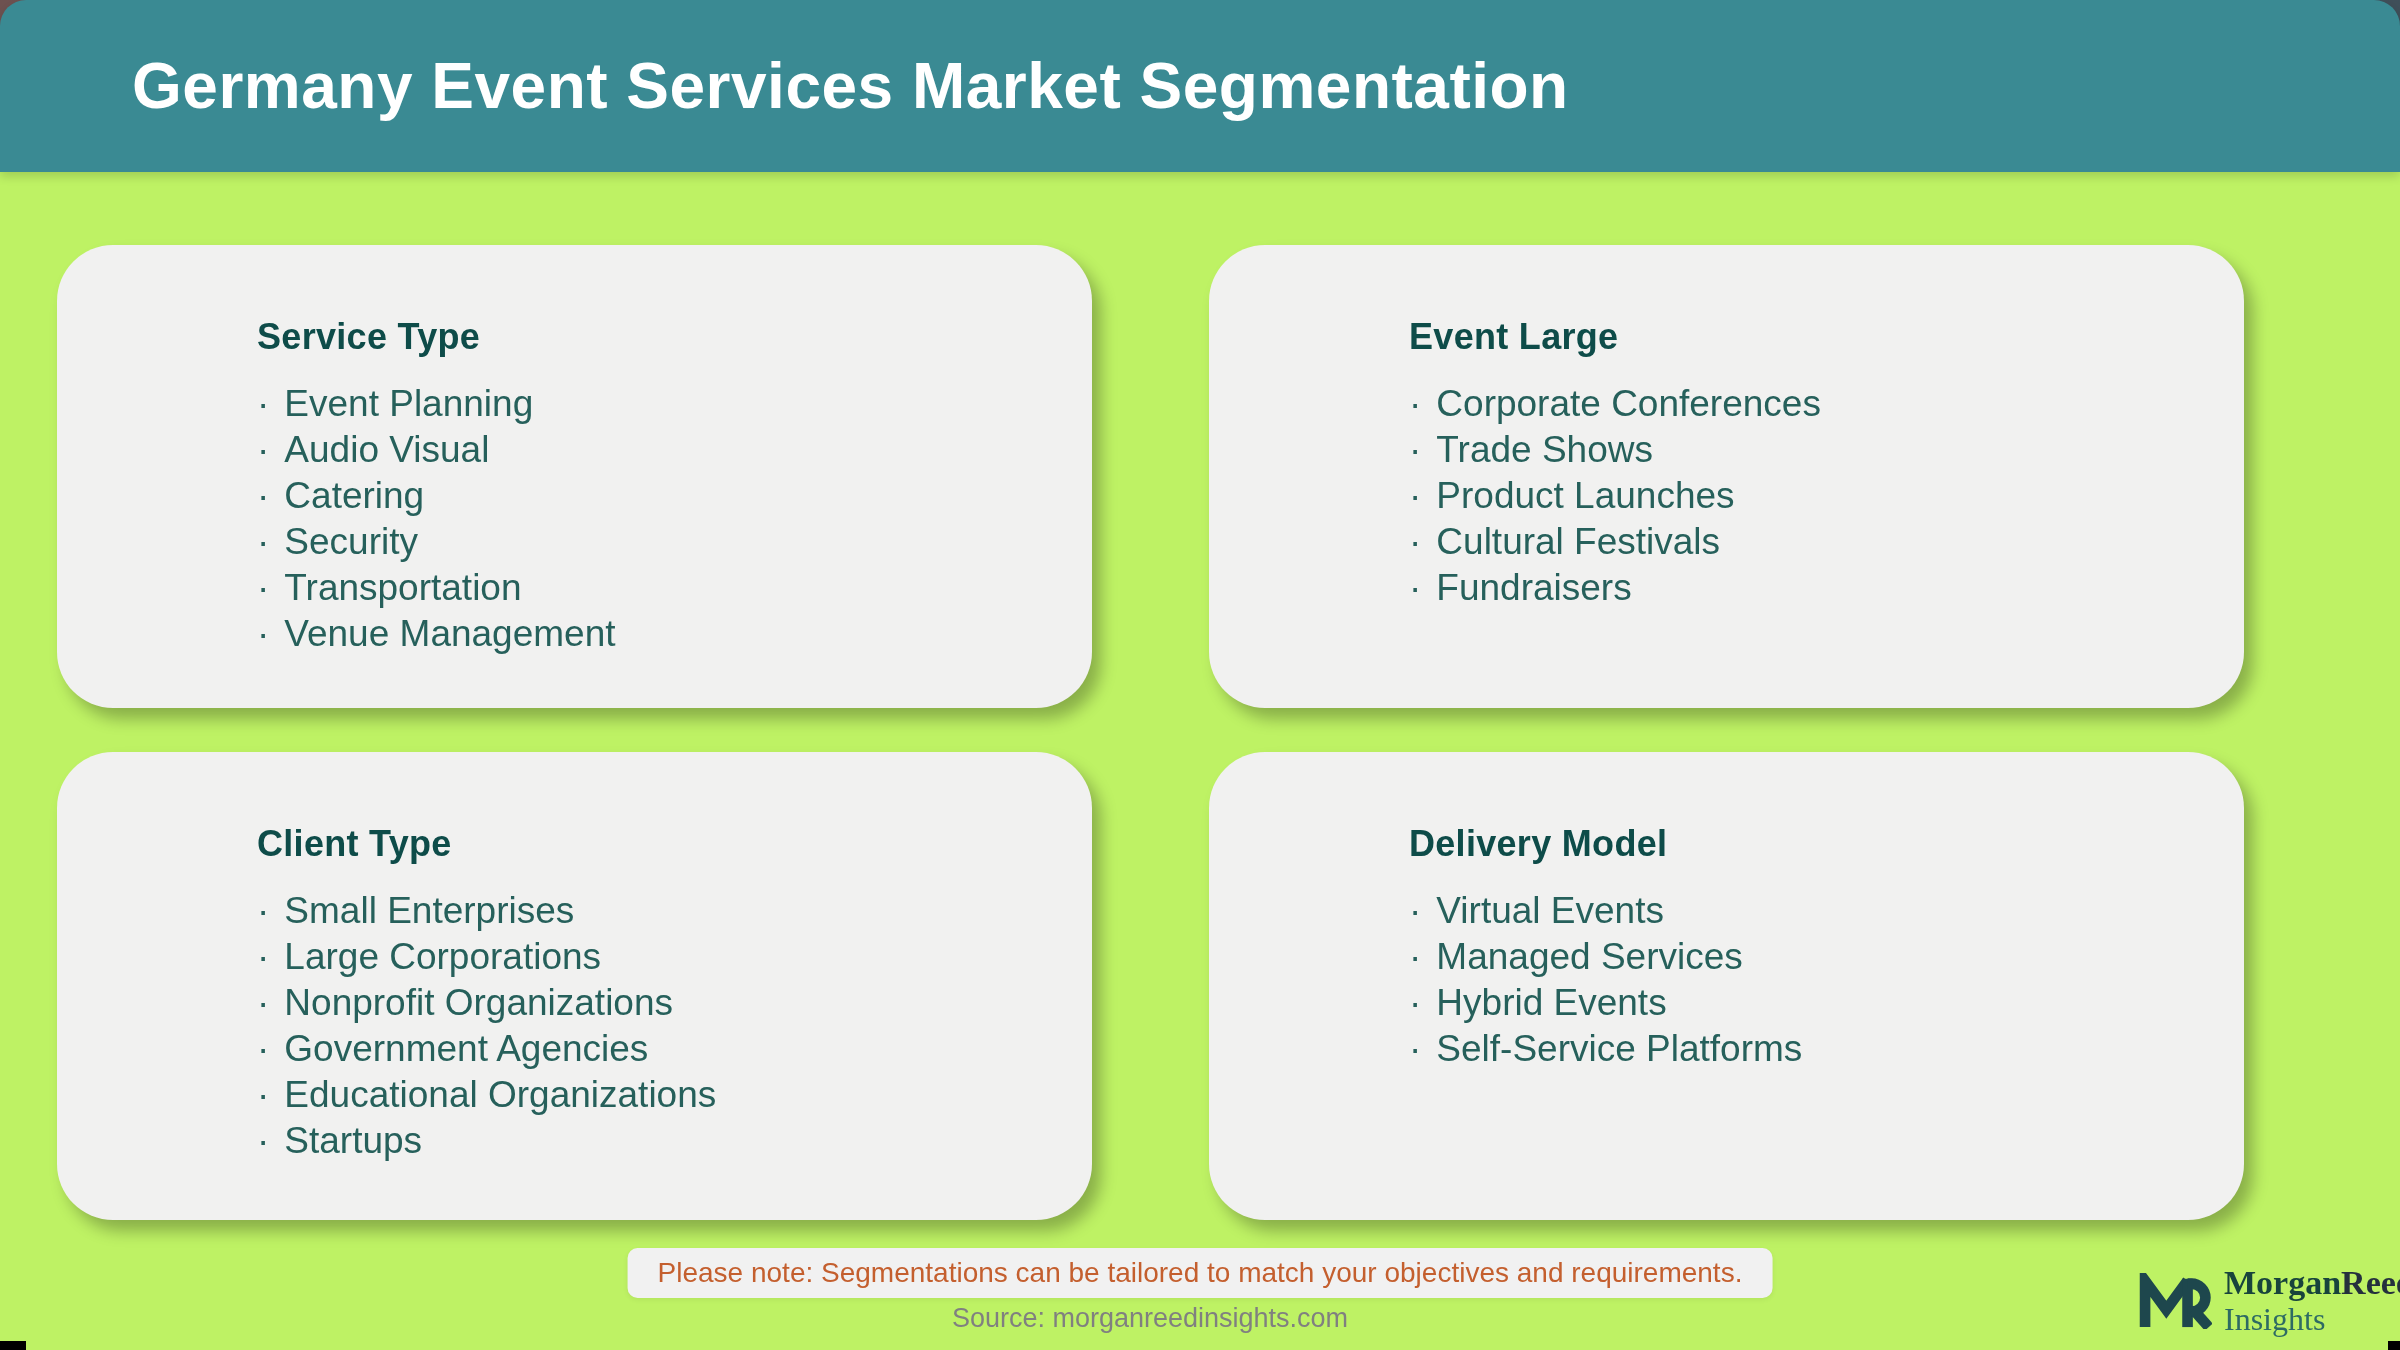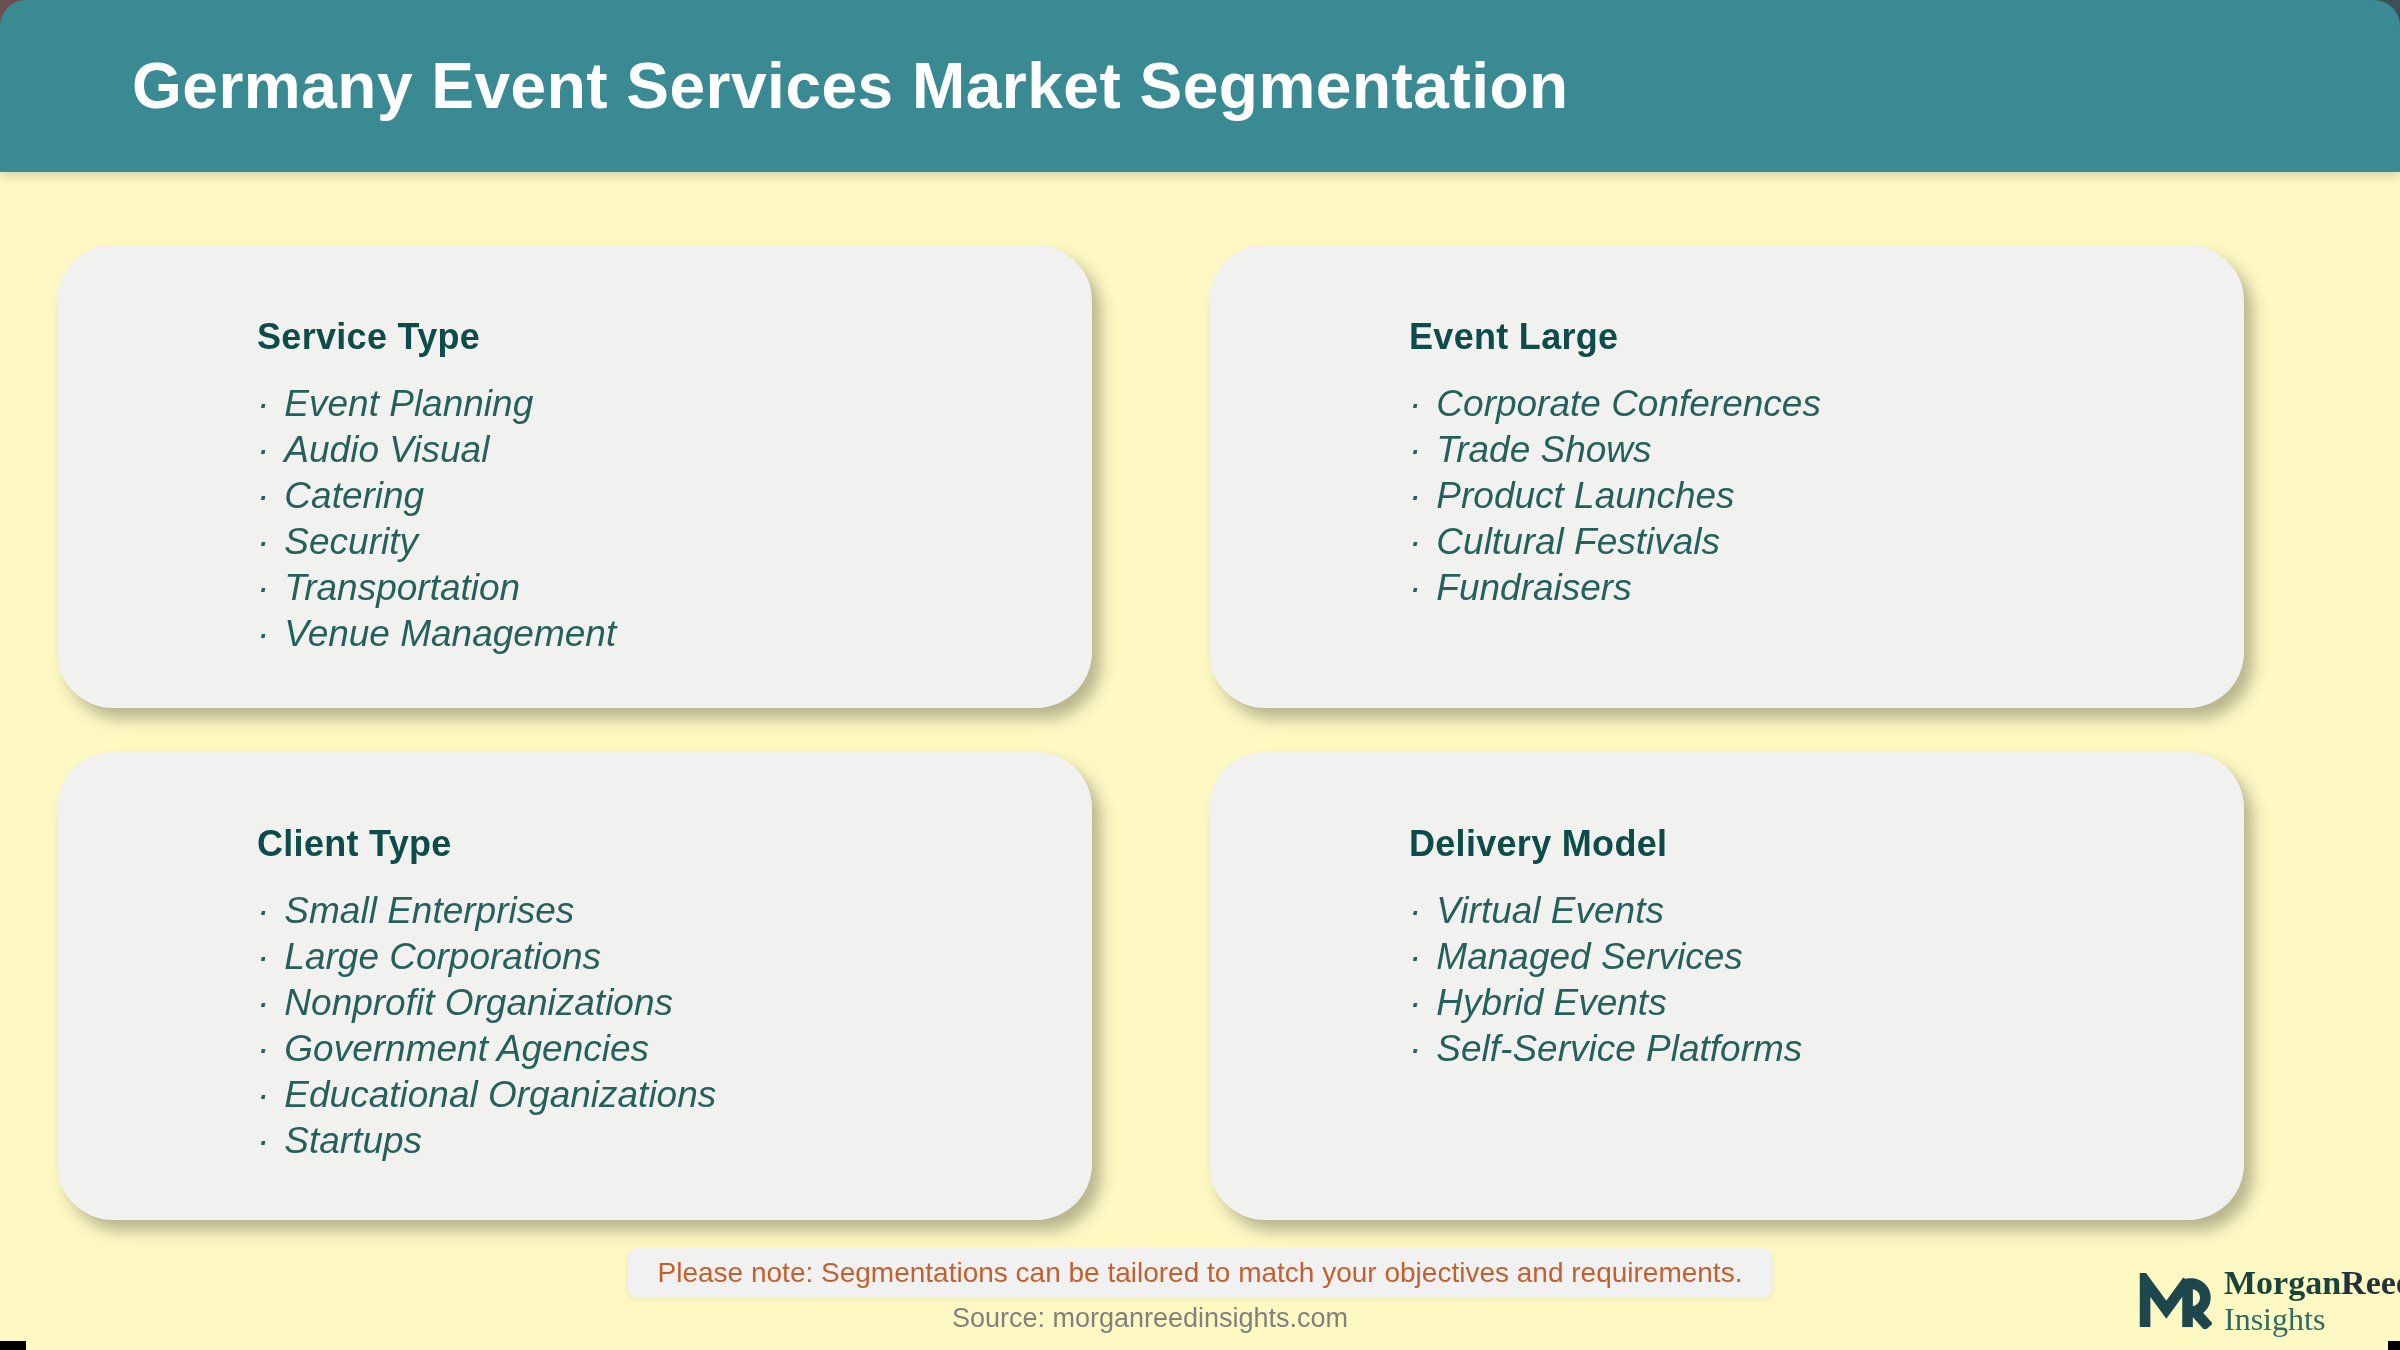--- a/index.html
+++ b/index.html
@@ -3,21 +3,21 @@
 <meta charset="utf-8">
 <style>
   * { margin: 0; padding: 0; box-sizing: border-box; }
   html, body { background: #ffffff; }
   body { font-family: "Liberation Sans", sans-serif; }
 
   .stage {
     position: relative;
     width: 2400px;
     height: 1350px;
-    background: #fef9c3;
+    background: #bef264;
     overflow: hidden;
   }
 
   
   .top-strip {
     position: absolute;
     top: 0; left: 0;
     width: 2400px; height: 40px;
     background: linear-gradient(90deg, #6d5150 0%, #55525a 55%, #3f4f59 100%);
   }
@@ -56,21 +56,20 @@
   .card h2 {
     font-size: 36px;
     font-weight: bold;
     color: #0e4c49;
     line-height: 56px;
     margin-bottom: 16px;
     letter-spacing: 0.3px;
   }
   .card ul {
     list-style: none;
-    font-style: italic;
   }
   .card li {
     font-size: 37px;
     color: #26605b;
     line-height: 46px;
     white-space: nowrap;
   }
   .card li .bullet {
     display: inline-block;
     margin-right: 15px;

